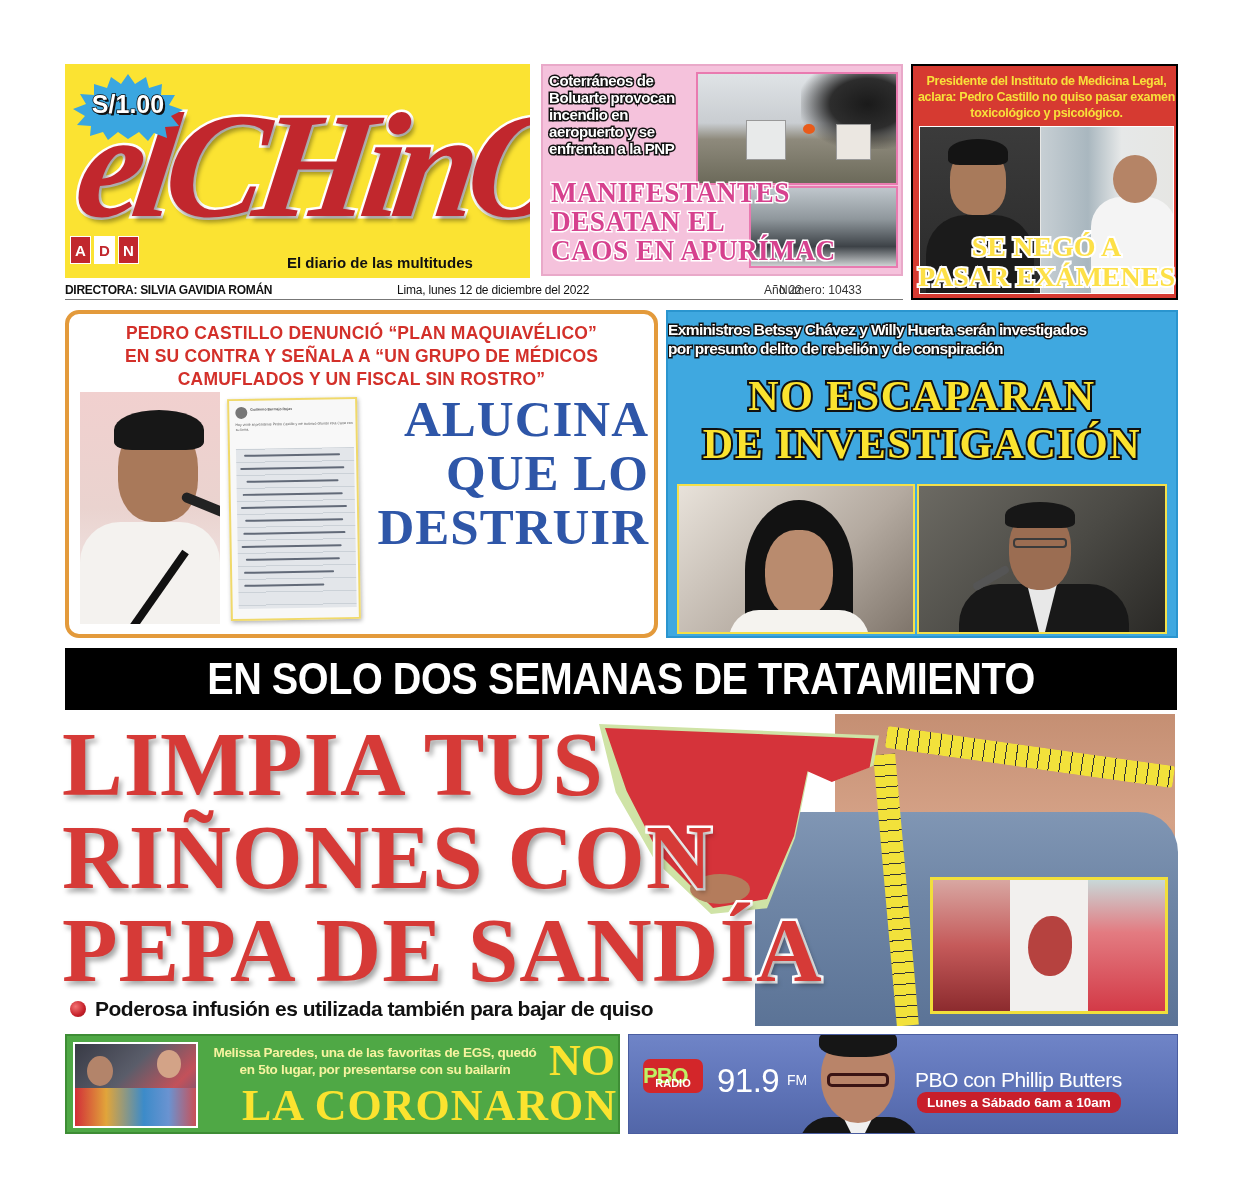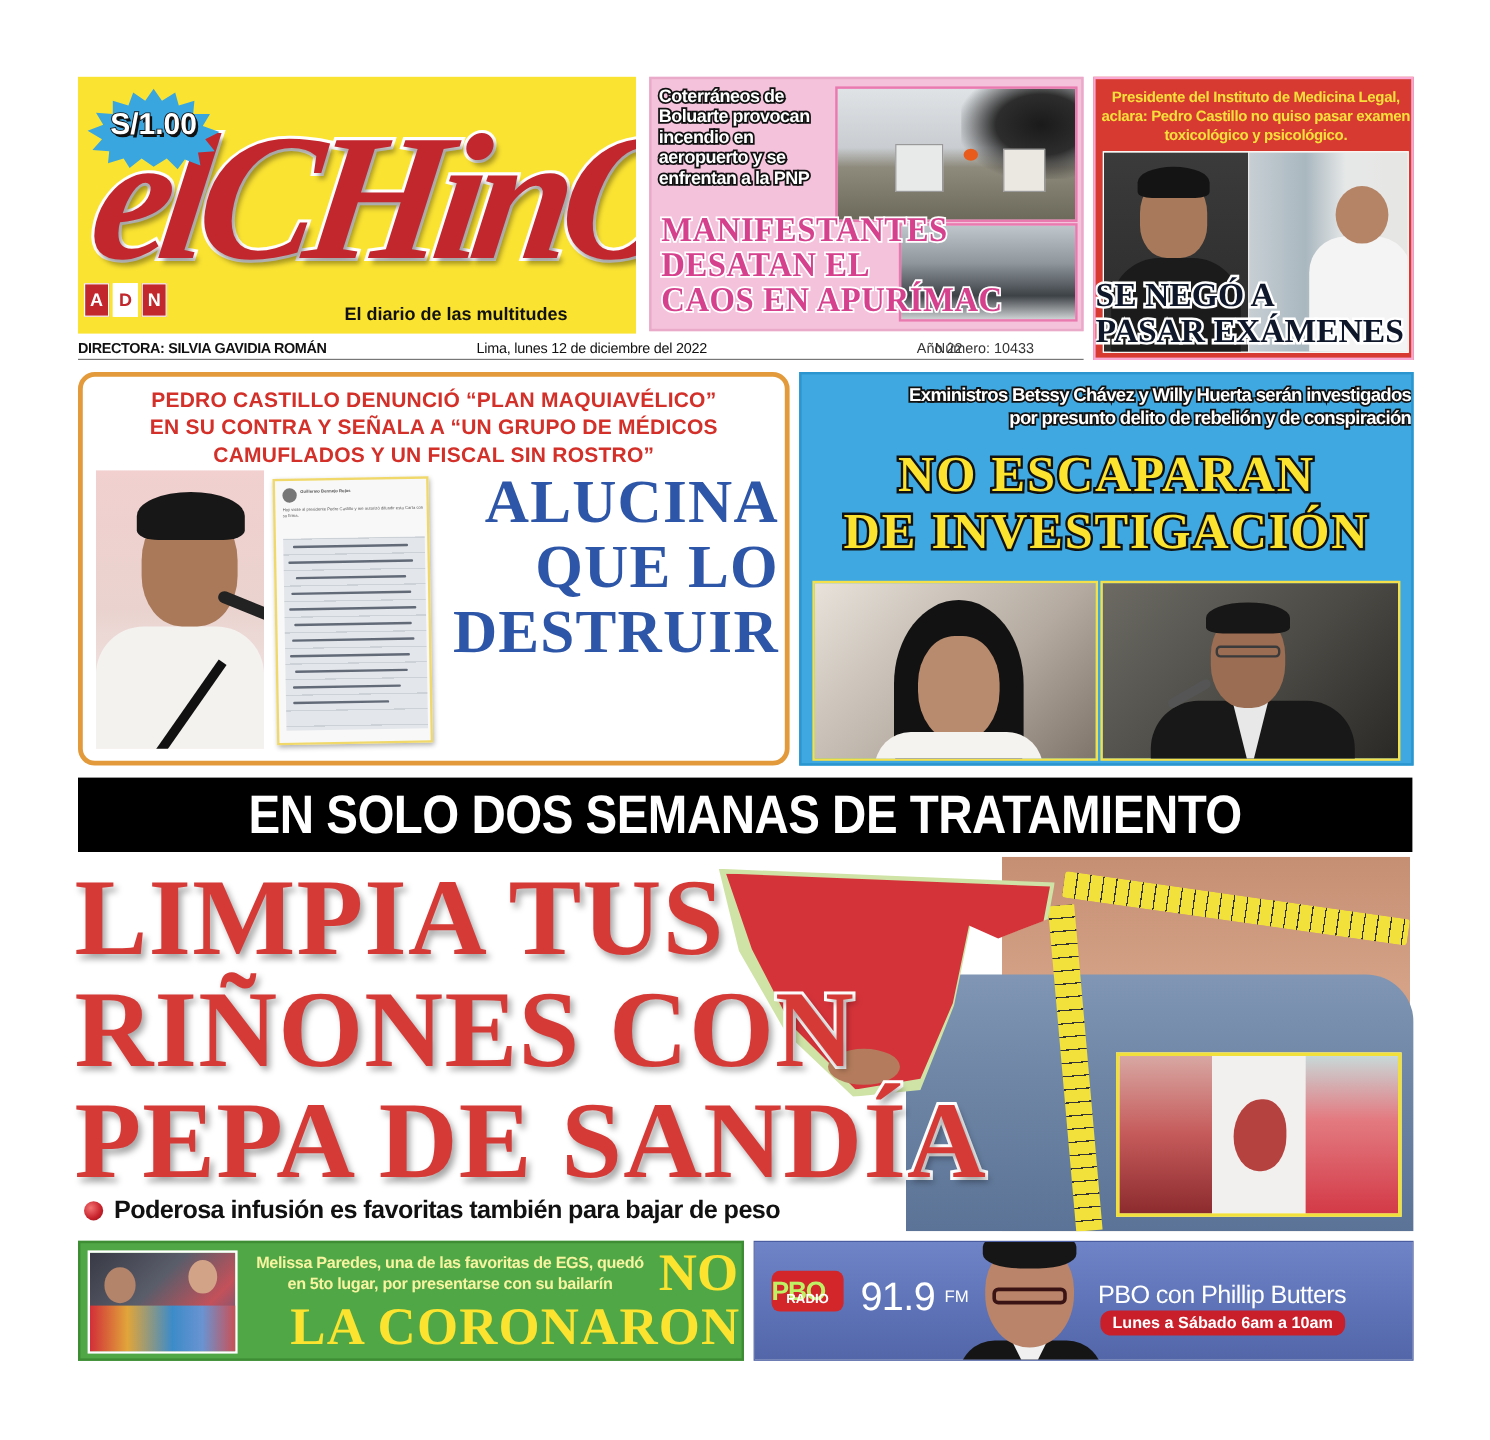--- a/index.html
+++ b/index.html
@@ -42,35 +42,35 @@
     background: linear-gradient(180deg,#bfc6cc 0%,#8f979c 40%,#3d4247 75%,#cfd2d3 100%); border: 2px solid #e97ab0; }
   #pink-kicker { left: 6px; top: 6px; width: 146px;
     font: 700 15px/17px "Liberation Sans Narrow","Liberation Sans", sans-serif; color: #fff;
     -webkit-text-stroke: 3px #111; paint-order: stroke fill; letter-spacing: -0.4px; }
   #pink-headline { left: 8px; top: 112px; width: 350px;
     font: 900 29px/29px "Liberation Serif", serif; color: #d6418e;
     -webkit-text-stroke: 3px #fff; paint-order: stroke fill; letter-spacing: 0.5px;
     transform: scaleX(0.94); transform-origin: left; }
 
   
-  #red { left: 911px; top: 64px; width: 267px; height: 236px; background: #d63a31; border: 2px solid #f9a8d4; overflow: hidden; }
+  #red { left: 911px; top: 64px; width: 267px; height: 236px; background: #d63a31; border: 2px solid #000000; overflow: hidden; }
   #red-kicker { left: 4px; top: 7px; width: 259px; text-align: center;
     font: 700 12.5px/16px "Liberation Sans Narrow","Liberation Sans", sans-serif; color: #f8e03a; letter-spacing: -0.3px; }
   #red-photo { left: 6px; top: 60px; width: 255px; height: 168px; background: #e8e8e6; overflow: hidden; border: 1px solid #fff; }
   #red-photo-left { position: absolute; left: 0; top: 0; width: 120px; height: 168px;
     background: linear-gradient(180deg,#3b3b3b 0%,#2a2a2a 100%); }
   #castillo-face { position: absolute; left: 30px; top: 20px; width: 56px; height: 68px; background: #a87a5b; border-radius: 45% 45% 40% 40%; }
   #castillo-hair { position: absolute; left: 28px; top: 12px; width: 60px; height: 26px; background: #141414; border-radius: 50% 50% 20% 20%; }
   #castillo-body { position: absolute; left: 6px; top: 88px; width: 108px; height: 80px; background: #1b1b1b; border-radius: 40px 40px 0 0; }
   #red-photo-right { position: absolute; left: 121px; top: 0; width: 134px; height: 168px;
     background: linear-gradient(90deg,#c7cfd4 0%,#a9b7bf 35%,#e6e8e8 60%,#e6e6e3 100%); }
   #lab-coat { position: absolute; left: 50px; top: 70px; width: 85px; height: 98px; background: #f4f4f4; border-radius: 30px 30px 0 0; }
   #lab-head { position: absolute; left: 72px; top: 28px; width: 44px; height: 48px; background: #b58466; border-radius: 50%; }
-  #red-headline { left: 0; top: 166px; width: 267px; 
-    font: 900 28px/30px "Liberation Serif", serif; color: #0f172a;
+  #red-headline { left: 0; top: 166px; width: 267px; text-align: center;
+    font: 900 28px/30px "Liberation Serif", serif; color: #fde047;
     -webkit-text-stroke: 4px #fff; paint-order: stroke fill; letter-spacing: 0; }
 
   
   #dateline { left: 65px; top: 282px; width: 838px; height: 18px; border-bottom: 1px solid #777; }
   #director { position: absolute; left: 0; top: 1px; font: 700 12px "Liberation Sans Narrow","Liberation Sans", sans-serif; color: #111; letter-spacing: -0.3px; }
   #date { position: absolute; left: 332px; top: 1px; font: 400 12px "Liberation Sans", sans-serif; color: #111; letter-spacing: -0.2px; }
   #year { position: absolute; left: 699px; top: 1px; font: 400 12px "Liberation Sans", sans-serif; color: #333; }
   #issue { position: absolute; left: 714px; top: 1px; font: 400 12px "Liberation Sans", sans-serif; color: #333; }
 
   
@@ -91,21 +91,21 @@
   .cs-tiny { position: absolute; font: 400 3.5px/4.5px "Liberation Sans", sans-serif; color: #555; }
   #cs-lines { position: absolute; left: 6px; top: 48px; width: 118px; height: 160px;
     background: repeating-linear-gradient(180deg, #cbd1d7 0px, #cbd1d7 1px, #e3e6ea 1px, #e3e6ea 13px); }
   .scribble { position: absolute; height: 2px; background: #626a78; border-radius: 2px; }
   #cs-headline { left: 258px; top: 78px; width: 322px; text-align: right;
     font: 900 51px/54px "Liberation Serif", serif; color: #2e56a8;
     -webkit-text-stroke: 3px #fff; paint-order: stroke fill; letter-spacing: 1px; }
 
   
   #blue-story { left: 666px; top: 310px; width: 512px; height: 328px; background: #3fa8e0; border: 2px solid #2a95cf; overflow: hidden; }
-  #bs-kicker { left: 0; top: 8px; width: 508px; text-align: right;
+  #bs-kicker { left: 0; top: 8px; width: 508px; text-align: left;
     font: 700 15.5px/19px "Liberation Sans Narrow","Liberation Sans", sans-serif; color: #fff;
     -webkit-text-stroke: 3px #111; paint-order: stroke fill; letter-spacing: -0.6px; }
   #bs-headline { left: 0; top: 60px; width: 508px; text-align: center;
     font: 900 42px/48px "Liberation Serif", serif; color: #fbe32f;
     -webkit-text-stroke: 4px #111; paint-order: stroke fill; letter-spacing: 1.5px; }
   #bs-photo-left { left: 9px; top: 172px; width: 238px; height: 150px; background: linear-gradient(135deg,#e8e2da 0%,#b4aaa0 60%,#7f756b 100%); border: 2px solid #f4e04a; overflow: hidden; }
   #bs-photo-right { left: 249px; top: 172px; width: 250px; height: 150px; background: linear-gradient(135deg,#6c6a63 0%,#4b4a45 55%,#2a2926 100%); border: 2px solid #f4e04a; overflow: hidden; }
   #betssy-hair { position: absolute; left: 66px; top: 14px; width: 108px; height: 140px; background: #121212; border-radius: 50% 50% 10% 10%; }
   #betssy-face { position: absolute; left: 86px; top: 44px; width: 68px; height: 88px; background: #b98b6e; border-radius: 45% 45% 48% 48%; }
   #betssy-top { position: absolute; left: 50px; top: 124px; width: 140px; height: 40px; background: #f5f3ef; border-radius: 30px 30px 0 0; }
@@ -328,21 +328,21 @@
       </div>
     <div class="inset-cell" id="inset-c"></div>
   </div>
 </div>
 <div id="main-headline" class="abs">
   <div>LIMPIA TUS</div>
   <div>RIÑONES CON</div>
   <div>PEPA DE SANDÍA</div>
 </div>
 <div id="main-bullet" class="abs"></div>
-<div id="main-deck" class="abs">Poderosa infusión es favoritas también para bajar de peso</div>
+<div id="main-deck" class="abs">Poderosa infusión es utilizada también para bajar de quiso</div>
 
 <div id="green" class="abs">
   <div id="green-photo" class="abs">
     <div id="gp-costume"></div>
       <div id="gp-woman"></div>
       <div id="gp-man"></div>
   </div>
   <div id="green-kicker" class="abs">
     <div>Melissa Paredes, una de las favoritas de EGS, quedó</div>
     <div>en 5to lugar, por presentarse con su bailarín</div>

